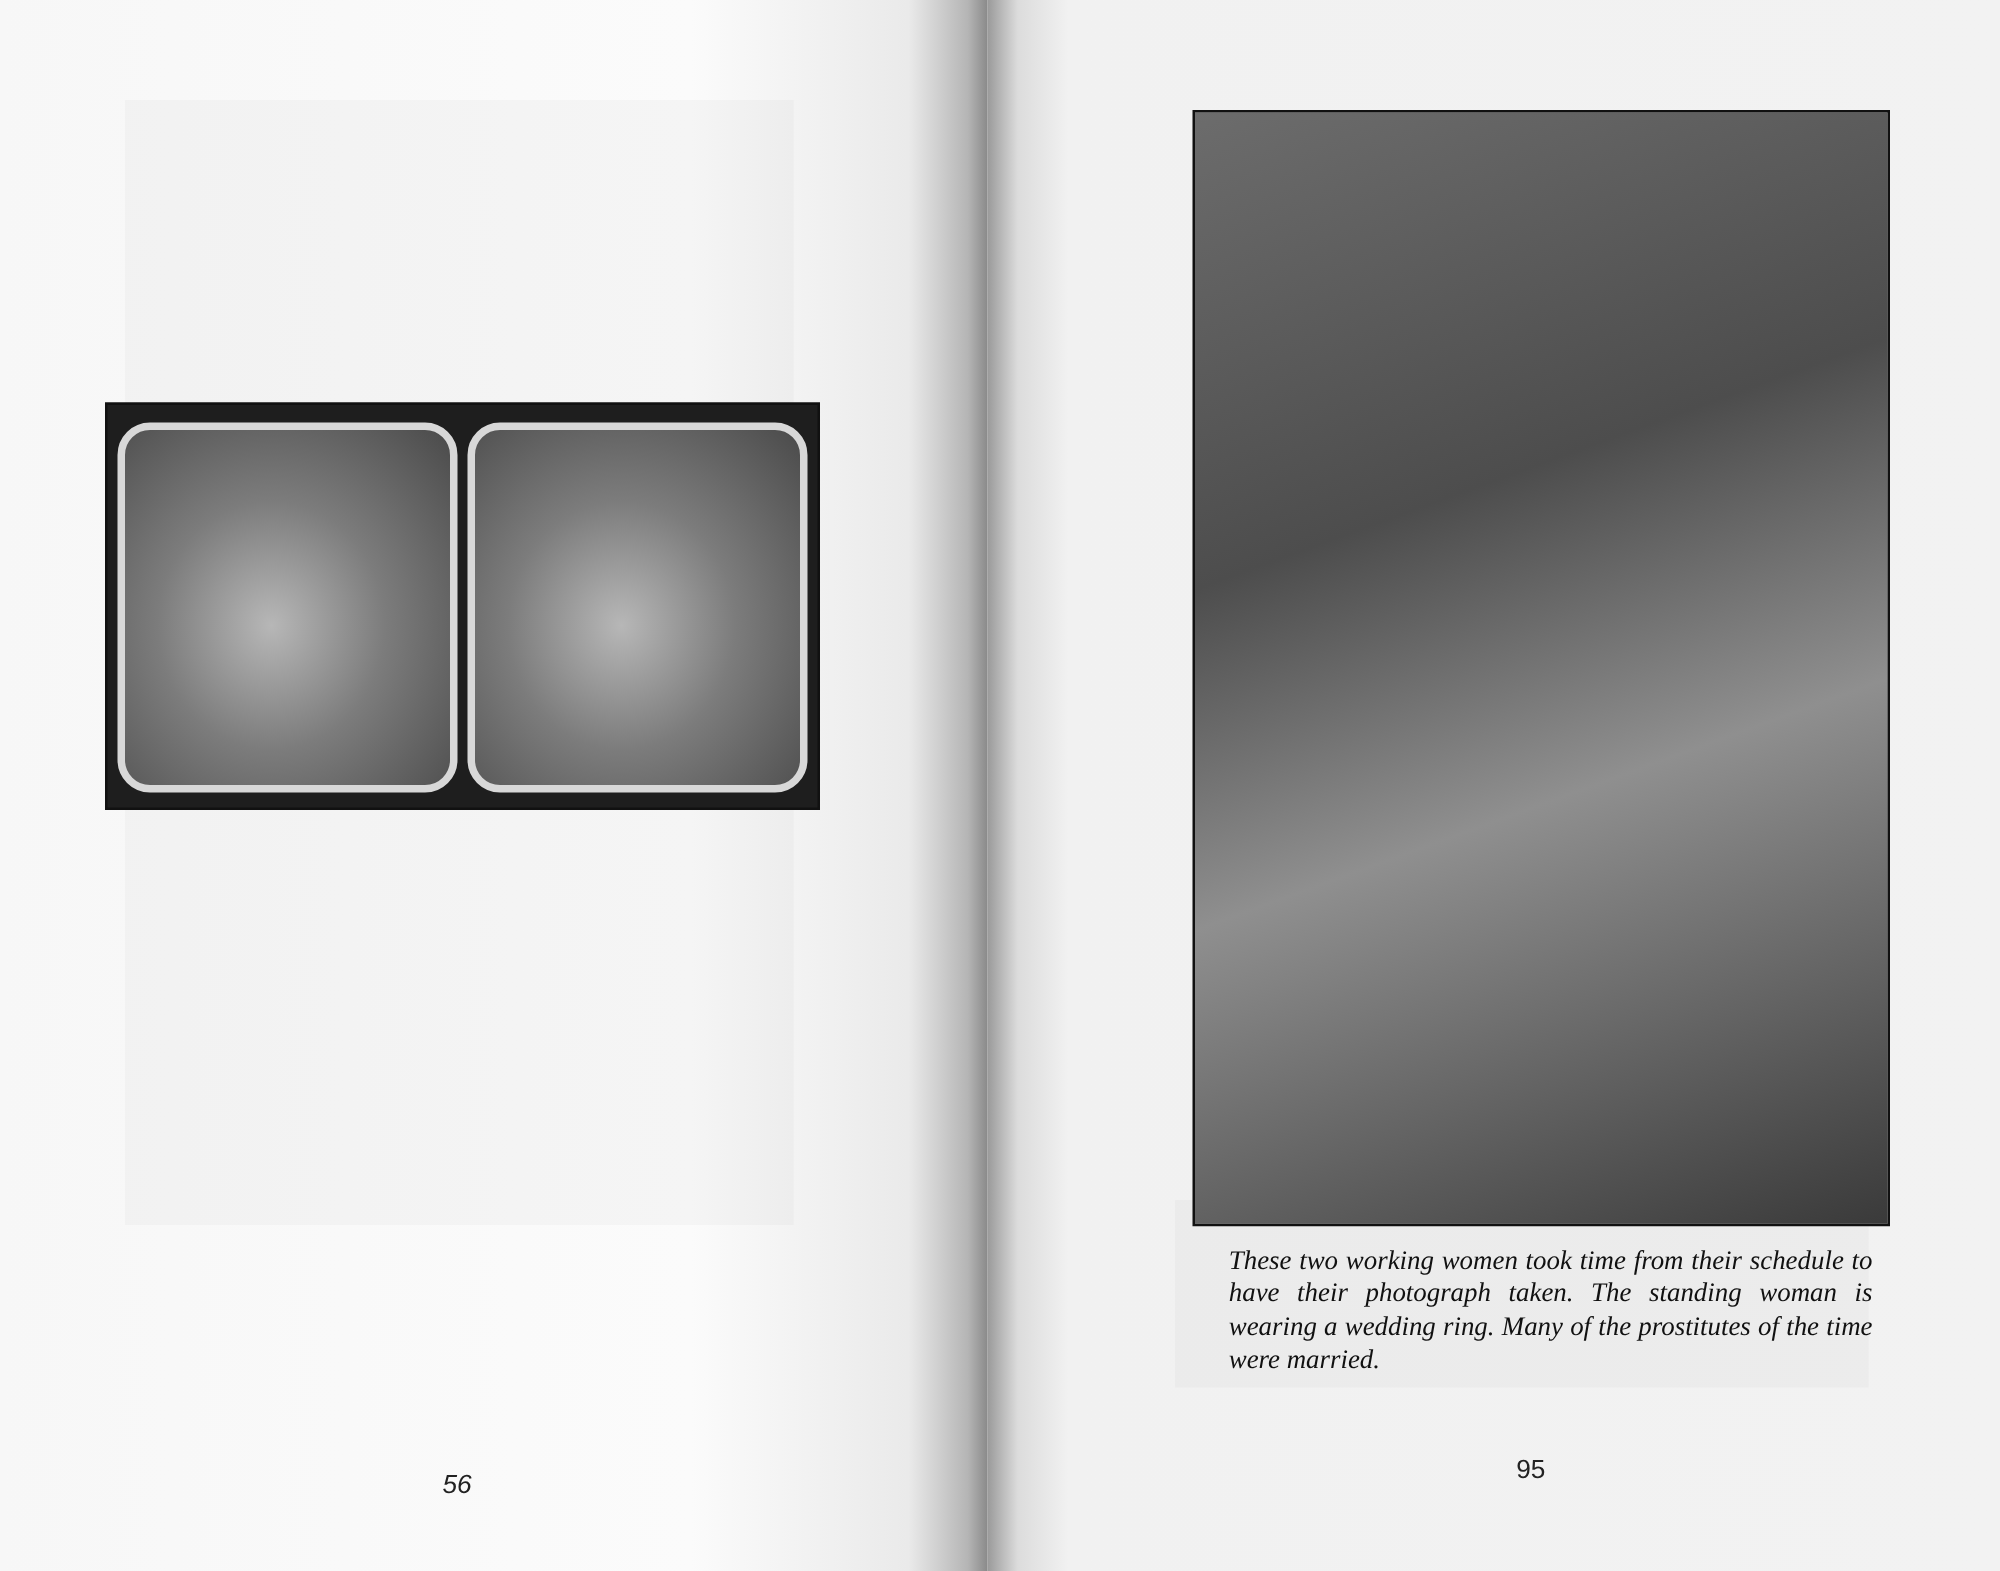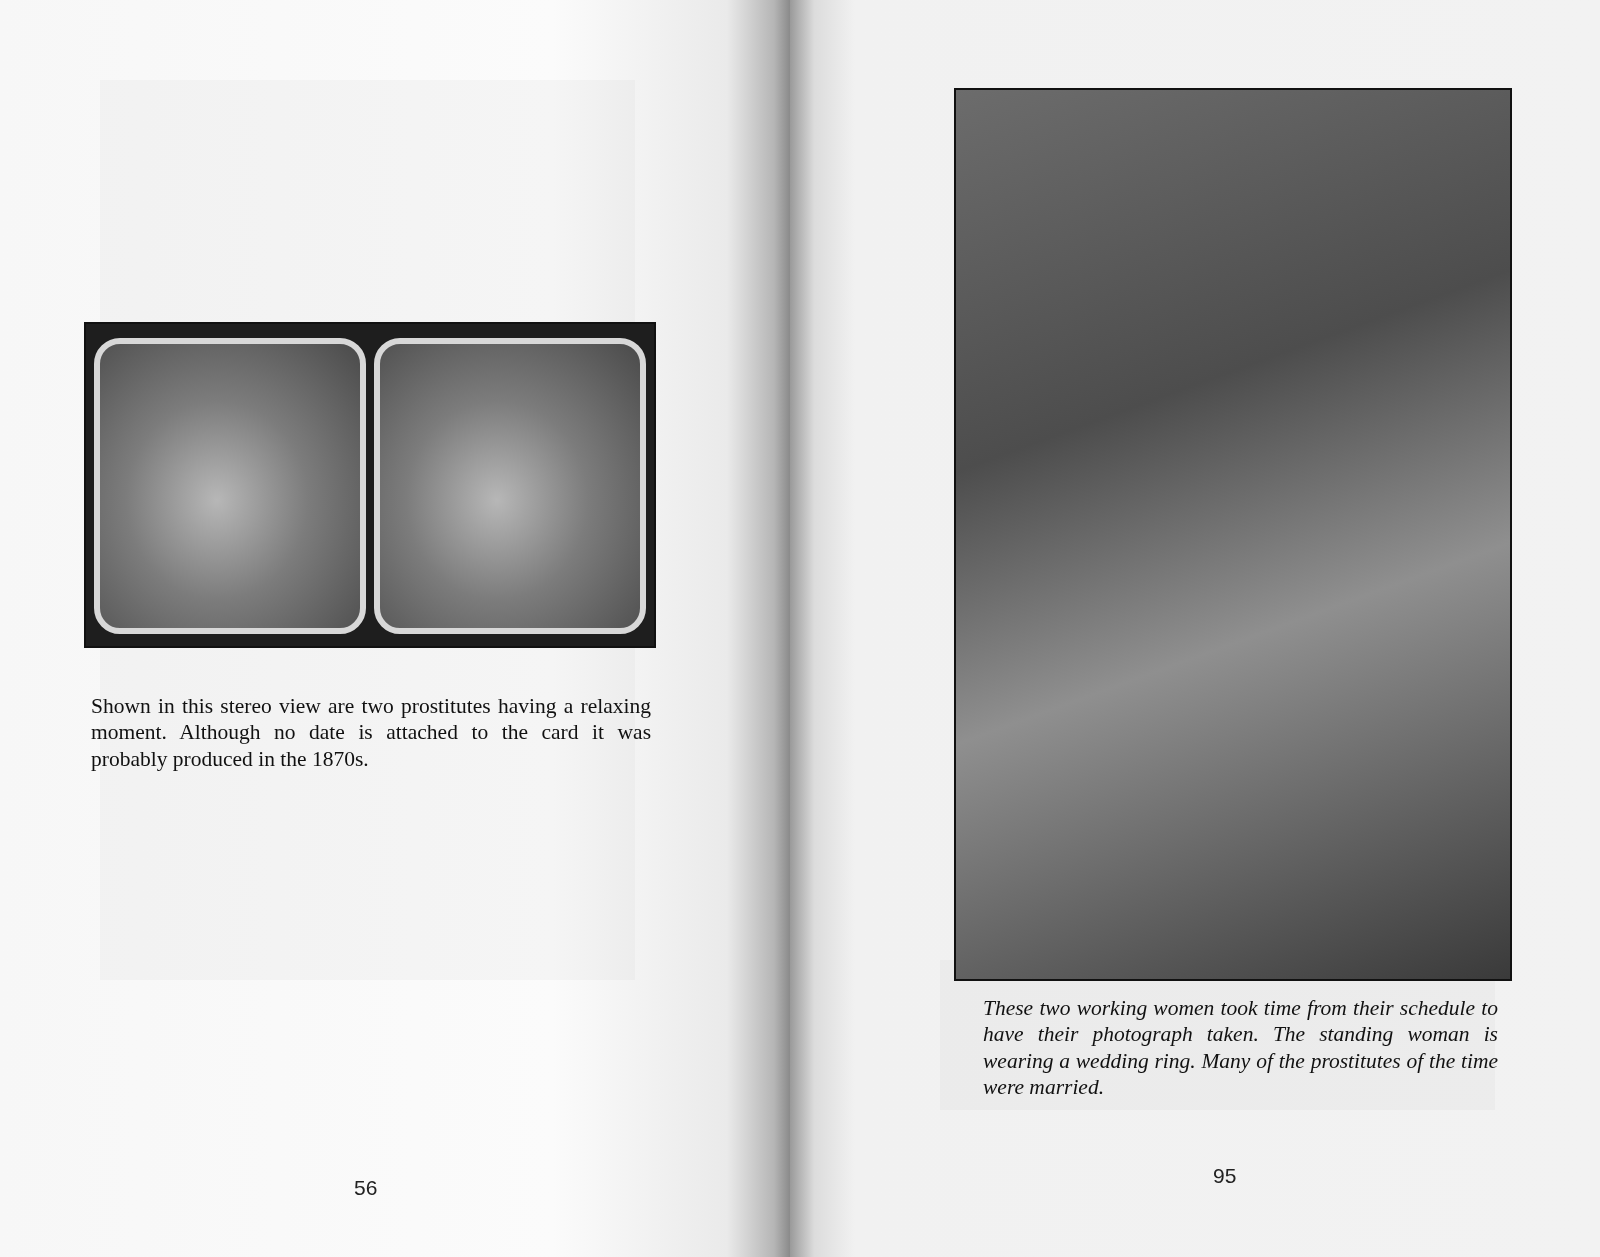--- a/index.html
+++ b/index.html
@@ -11,33 +11,32 @@
   .photo{position:absolute;background:#2b2b2b;border:2px solid #111;box-sizing:border-box;}
   .stereo{left:84px;top:322px;width:572px;height:326px;background:#1e1e1e;}
   .stereo .card{position:absolute;top:14px;width:272px;height:296px;border-radius:26px;border:6px solid #d8d8d8;box-sizing:border-box;background:radial-gradient(ellipse at 45% 55%,#b7b7b7 0%,#7c7c7c 45%,#4a4a4a 100%);}
   .stereo .card.l{left:8px;}
   .stereo .card.r{left:288px;}
   .portrait{left:954px;top:88px;width:558px;height:893px;background:linear-gradient(160deg,#6c6c6c 0%,#4d4d4d 35%,#8f8f8f 60%,#3a3a3a 100%);}
   .caption{position:absolute;font-size:21.5px;line-height:26.5px;text-align:justify;text-align-last:left;}
   .cap-left{left:91px;top:671px;width:560px;}
   .cap-right{left:983px;top:973px;width:515px;font-style:italic;}
   .pagenum{position:absolute;font-family:"Liberation Sans",sans-serif;font-size:21px;color:#222;}
-  .pn-left{left:354px;top:1176px;}
+  .pn-left{left:354px;top:1176px;font-style:italic;}
   .pn-right{left:1213px;top:1164px;}
 </style>
 </head>
 <body>
 
 <div class="page page-left">
   <div class="ghost" style="left:100px;top:80px;width:535px;height:900px;"></div>
   <div class="photo stereo">
     <div class="card l"></div>
     <div class="card r"></div>
   </div>
-  <p class="caption cap-left">Shown in this stereo view are two prostitutes having a relaxing moment. Although no date is attached to the card it was probably produced in the 1870s.</p>
   <div class="pagenum pn-left">56</div>
 </div>
 
 <div class="page page-right">
   <div class="ghost" style="left:150px;top:960px;width:555px;height:150px;"></div>
 </div>
 <div class="photo portrait"></div>
 <p class="caption cap-right">These two working women took time from their schedule to have their photograph taken. The standing woman is wearing a wedding ring. Many of the prostitutes of the time were married.</p>
 <div class="pagenum pn-right">95</div>
 

